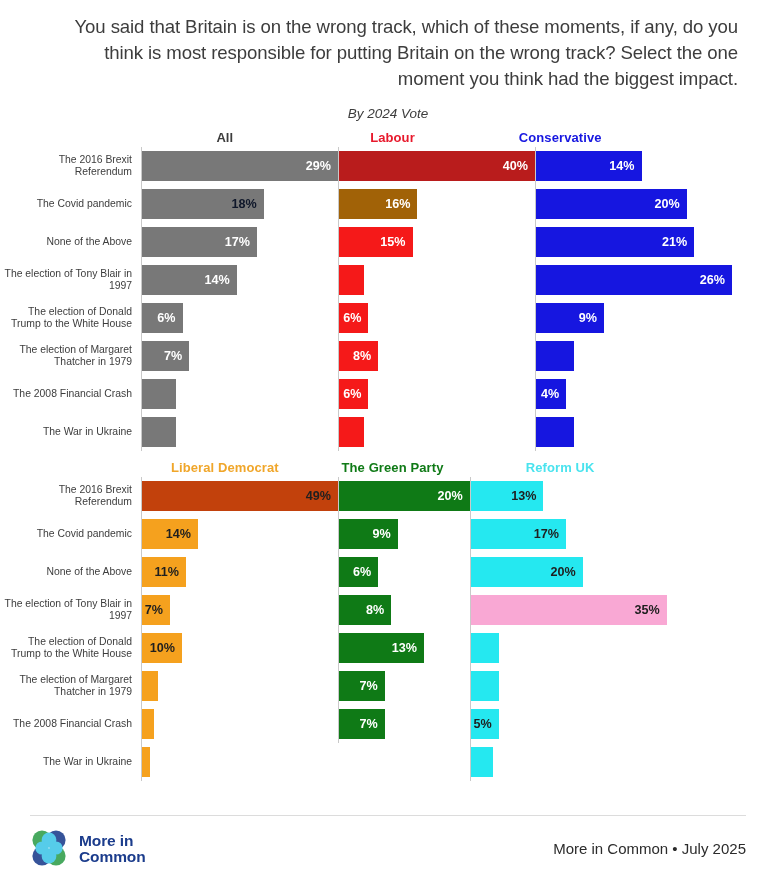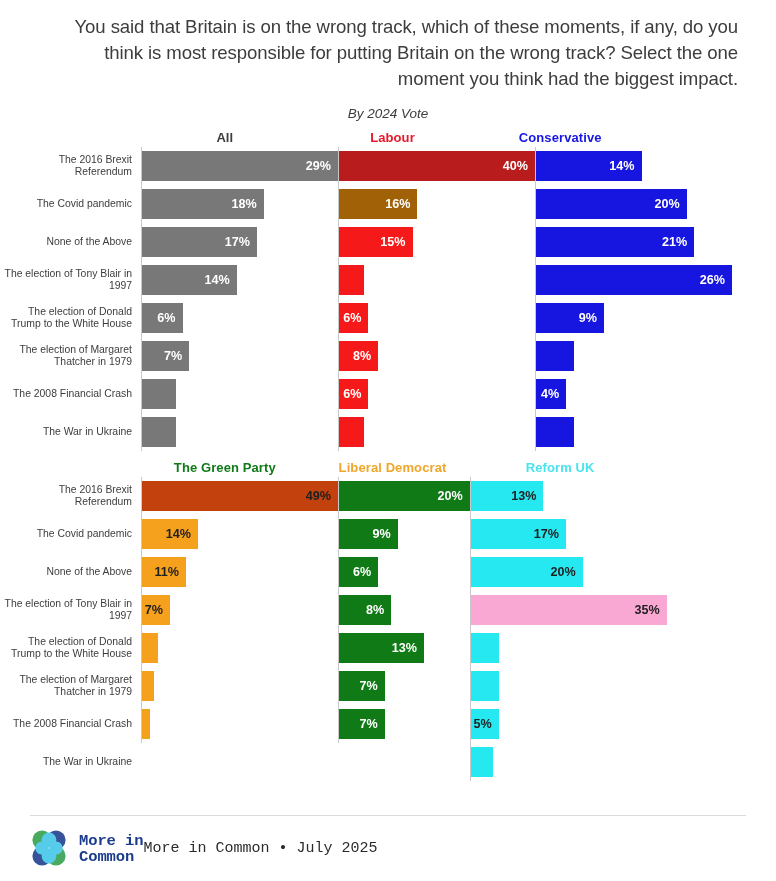--- a/index.html
+++ b/index.html
@@ -120,21 +120,21 @@
   .divider{
     position:absolute;
     left:30px;right:30px;top:0;
     height:1px;background:#dcdcdc;
   }
   .foot-inner{
     position:absolute;
     left:30px;right:30px;top:1px;bottom:0;
     display:flex;
     align-items:center;
-    font-family:Liberation Mono, monospace;
+    justify-content:space-between;
   }
   .logo{
     display:flex;
     align-items:center;
     gap:9px;
   }
   .logo-mark{width:40px;height:37px;flex:0 0 40px;}
   .logo-text{
     font-size:15.5px;
     font-weight:700;
@@ -187,21 +187,21 @@
             <div class="row">
               <div class="bar-wrap">
                 <div class="bar" style="background: rgb(120, 120, 120); width: 196px;">
                   <span class="val" style="color: rgb(255, 255, 255);">29%</span>
                 </div>
               </div>
             </div>
             <div class="row">
               <div class="bar-wrap">
                 <div class="bar" style="background: rgb(120, 120, 120); width: 121.655px;">
-                  <span class="val" style="color: #ffffff;">18%</span>
+                  <span class="val" style="color: #0f172a;">18%</span>
                 </div>
               </div>
             </div>
             <div class="row">
               <div class="bar-wrap">
                 <div class="bar" style="background: rgb(120, 120, 120); width: 114.897px;">
                   <span class="val" style="color: rgb(255, 255, 255);">17%</span>
                 </div>
               </div>
             </div>
@@ -352,24 +352,24 @@
             </div>
           </div>
         </div>
     </div>
   </div>
 
   <div class="band">
     <div class="band-row">
       <div class="labelcol head-spacer"></div>
       <div class="panel">
+          <div class="panel-head" style="color: rgb(240, 166, 42);">Liberal Democrat</div>
+        </div>
+      <div class="panel">
           <div class="panel-head" style="color: rgb(15, 122, 22);">The Green Party</div>
-        </div>
-      <div class="panel">
-          <div class="panel-head" style="color: rgb(240, 166, 42);">Liberal Democrat</div>
         </div>
       <div class="panel">
           <div class="panel-head" style="color: rgb(73, 227, 238);">Reform UK</div>
         </div>
     </div>
     <div class="band-row">
       <div class="labelcol">
         <div class="rows">
             <div class="rowlabel">The 2016 Brexit Referendum</div>
             <div class="rowlabel">The Covid pandemic</div>
@@ -402,20 +402,27 @@
               <div class="bar-wrap">
                 <div class="bar" style="background: rgb(245, 161, 30); width: 44px;">
                   <span class="val" style="color: rgb(31, 31, 31);">11%</span>
                 </div>
               </div>
             </div>
             <div class="row">
               <div class="bar-wrap">
                 <div class="bar" style="background: rgb(245, 161, 30); width: 28px;">
                   <span class="val" style="color: rgb(31, 31, 31);">7%</span>
+                </div>
+              </div>
+            </div>
+            <div class="row">
+              <div class="bar-wrap">
+                <div class="bar" style="background: rgb(245, 161, 30); width: 40px;">
+                  <span class="val" style="color: rgb(31, 31, 31);">10%</span>
                 </div>
               </div>
             </div>
             <div class="row">
               <div class="bar-wrap">
                 <div class="bar" style="background: rgb(245, 161, 30); width: 16px;"></div>
               </div>
             </div>
             <div class="row">
               <div class="bar-wrap">

